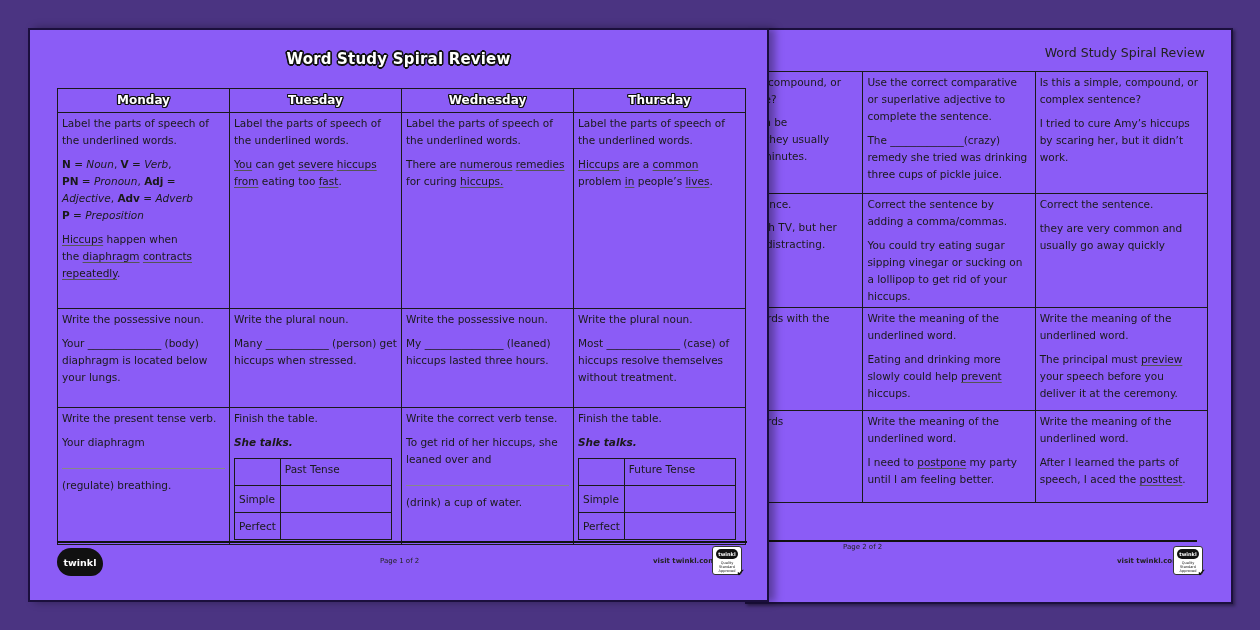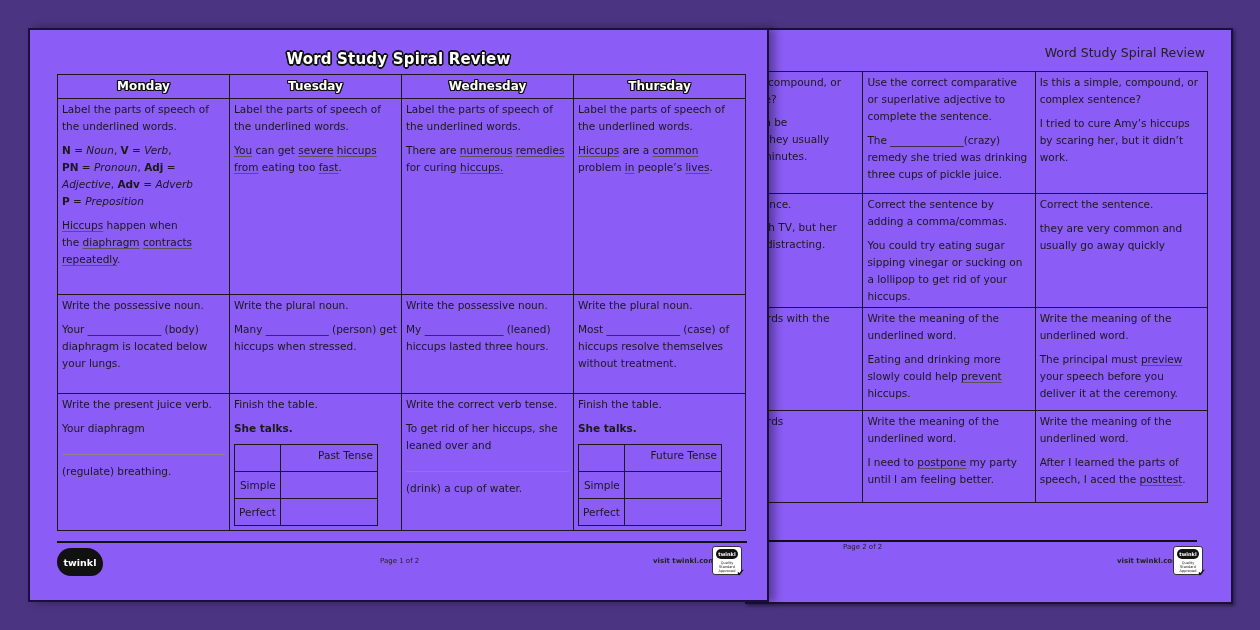--- a/index.html
+++ b/index.html
@@ -39,30 +39,30 @@
   table.grid { position: absolute; border-collapse: collapse; table-layout: fixed; }
   table.grid td, table.grid th {
     border: 1.5px solid #1a1a1a; vertical-align: top;
     font-size: 10.5px; line-height: 17px; padding: 2px 4px; font-weight: normal;
   }
   table.grid th {
     height: 24px; text-align: center; vertical-align: middle;
     font-size: 12px; font-weight: bold; color: #fff;
     text-shadow: -1px -1px 0 #111, 1px -1px 0 #111, -1px 1px 0 #111, 1px 1px 0 #111, 0 1.2px 0 #111, 0 -1.2px 0 #111, 1.2px 0 0 #111, -1.2px 0 0 #111;
   }
-  #grid1 { left: 27px; top: 44px; width: 688px; }
+  #grid1 { left: 27px; top: 58px; width: 688px; }
   #grid2 { left: -100px; top: 41px; width: 561px; }
   .p { margin-bottom: 7px; }
   .p:last-child { margin-bottom: 0; }
   u { text-decoration: underline; text-decoration-color: #555; text-underline-offset: 2px; }
   .blank-line { border-bottom: 1px solid #888; height: 14px; margin: 4px 0 8px 0; }
-  .mini { border-collapse: collapse; width: 144px; margin-top: 2px; text-align: right; }
+  .mini { border-collapse: collapse; width: 158px; margin-top: 2px; }
   .mini td { border: 1.3px solid #1a1a1a; height: 27px; font-size: 10px; font-weight: bold; padding: 1px 3px; vertical-align: top; line-height: 14px; }
   .mini td.rowh { width: 40px; vertical-align: middle; }
-  .bold { font-weight: bold; }
+  .bold { font-weight: bold; font-style: italic; }
   .footer-line { position: absolute; height: 2px; background: #111; }
   .footer-text { position: absolute; font-size: 7px; color: #222; }
   .logo-cloud {
     position: absolute; width: 46px; height: 28px; background: #111;
     border-radius: 14px 16px 12px 14px;
     color: #fff; font-size: 9.5px; font-weight: bold;
     display: flex; align-items: center; justify-content: center;
   }
   .badge {
     position: absolute; width: 30px; height: 29px; border: 1px solid #333; border-radius: 3px;
@@ -235,21 +235,21 @@
       </td>
       <td>
         <div class="p">Write the plural noun.</div>
         <div class="p">
           <span>Most</span> <span>______________</span> <span>(case)</span> <span>of hiccups resolve themselves without treatment.</span>
         </div>
       </td>
     </tr>
     <tr style="height:137px">
       <td>
-        <div class="p">Write the present juice verb.</div>
+        <div class="p">Write the present tense verb.</div>
         <div>Your diaphragm</div>
         <div class="blank-line"></div>
         <div>(regulate) breathing.</div>
       </td>
       <td>
         <div class="p">Finish the table.</div>
         <div class="p bold">She talks.</div>
         <table class="mini">
           <tbody>
                 <tr>

